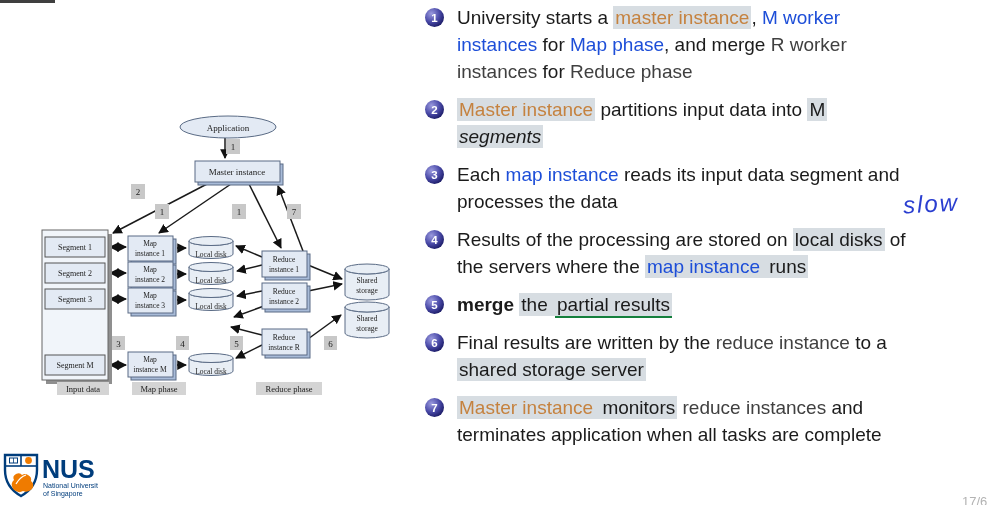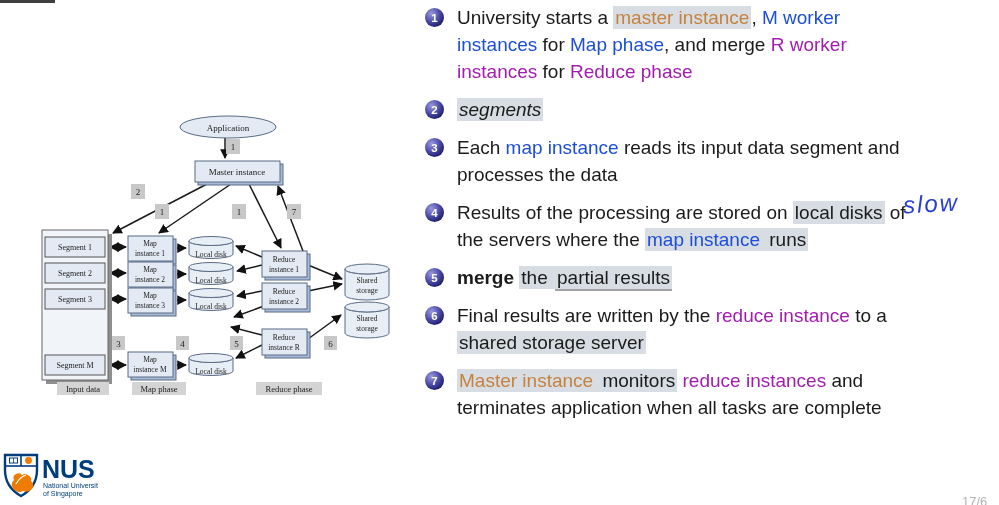--- a/index.html
+++ b/index.html
@@ -9,26 +9,26 @@
   
   .bullets{position:absolute;left:425px;top:4px;width:566px;}
   .bullet-item{display:flex;gap:13px;margin-bottom:11px;}
   .ball{flex:0 0 auto;width:19px;height:19px;margin-top:4px;border-radius:50%;
         background:radial-gradient(circle at 34% 30%, #9a9ade 0%, #4a4aa8 45%, #1b1b66 78%, #101050 100%);
         color:#fff;font-size:11.5px;font-weight:bold;display:flex;align-items:center;justify-content:center;}
   .lines{font-size:19px;line-height:27px;}
   .line{white-space:pre;}
   .p{color:#1b1b1b}
   .b{color:#1d4ed8}
-  .pu{color:#a21caf}
+  .pu{color:#404040}
   .o{color:#c5823f}
   .hl{background:#d7dde2;padding:1px 2px;}
   .bold{font-weight:700}
   .it{font-style:italic}
-  .ul{border-bottom:2px solid #a3a3a3;padding-bottom:1px;}
+  .ul{border-bottom:2px solid #15803d;padding-bottom:1px;}
   
   .slow-note{position:absolute;left:903px;top:190px;color:#2a3ed0;font-size:24px;
              font-style:italic;letter-spacing:2px;transform:rotate(-3deg);}
   
   .page-num{position:absolute;left:962px;top:494px;color:#b3b3b3;font-size:13px;}
   
   .diagram{position:absolute;left:35px;top:105px;}
   .diagram text{font-family:"Liberation Serif",serif;fill:#222;}
   
   .logo{position:absolute;left:3px;top:451px;}
@@ -196,20 +196,21 @@
         <span class="ball">1</span>
         <div class="lines">
           <div class="line"><span class="p">University starts a </span><span class="o hl">master instance</span><span class="p">, </span><span class="b">M worker</span></div>
           <div class="line"><span class="b">instances</span><span class="p"> for </span><span class="b">Map phase</span><span class="p">, and merge </span><span class="pu">R worker</span></div>
           <div class="line"><span class="pu">instances</span><span class="p"> for </span><span class="pu">Reduce phase</span></div>
         </div>
       </div>
       <div class="bullet-item">
         <span class="ball">2</span>
         <div class="lines">
+          <div class="line"><span class="o hl">Master instance</span><span class="p"> partitions input data into </span><span class="p hl">M</span></div>
           <div class="line"><span class="p hl it">segments</span></div>
         </div>
       </div>
       <div class="bullet-item">
         <span class="ball">3</span>
         <div class="lines">
           <div class="line"><span class="p">Each </span><span class="b">map instance</span><span class="p"> reads its input data segment and</span></div>
           <div class="line"><span class="p">processes the data</span></div>
         </div>
       </div>

